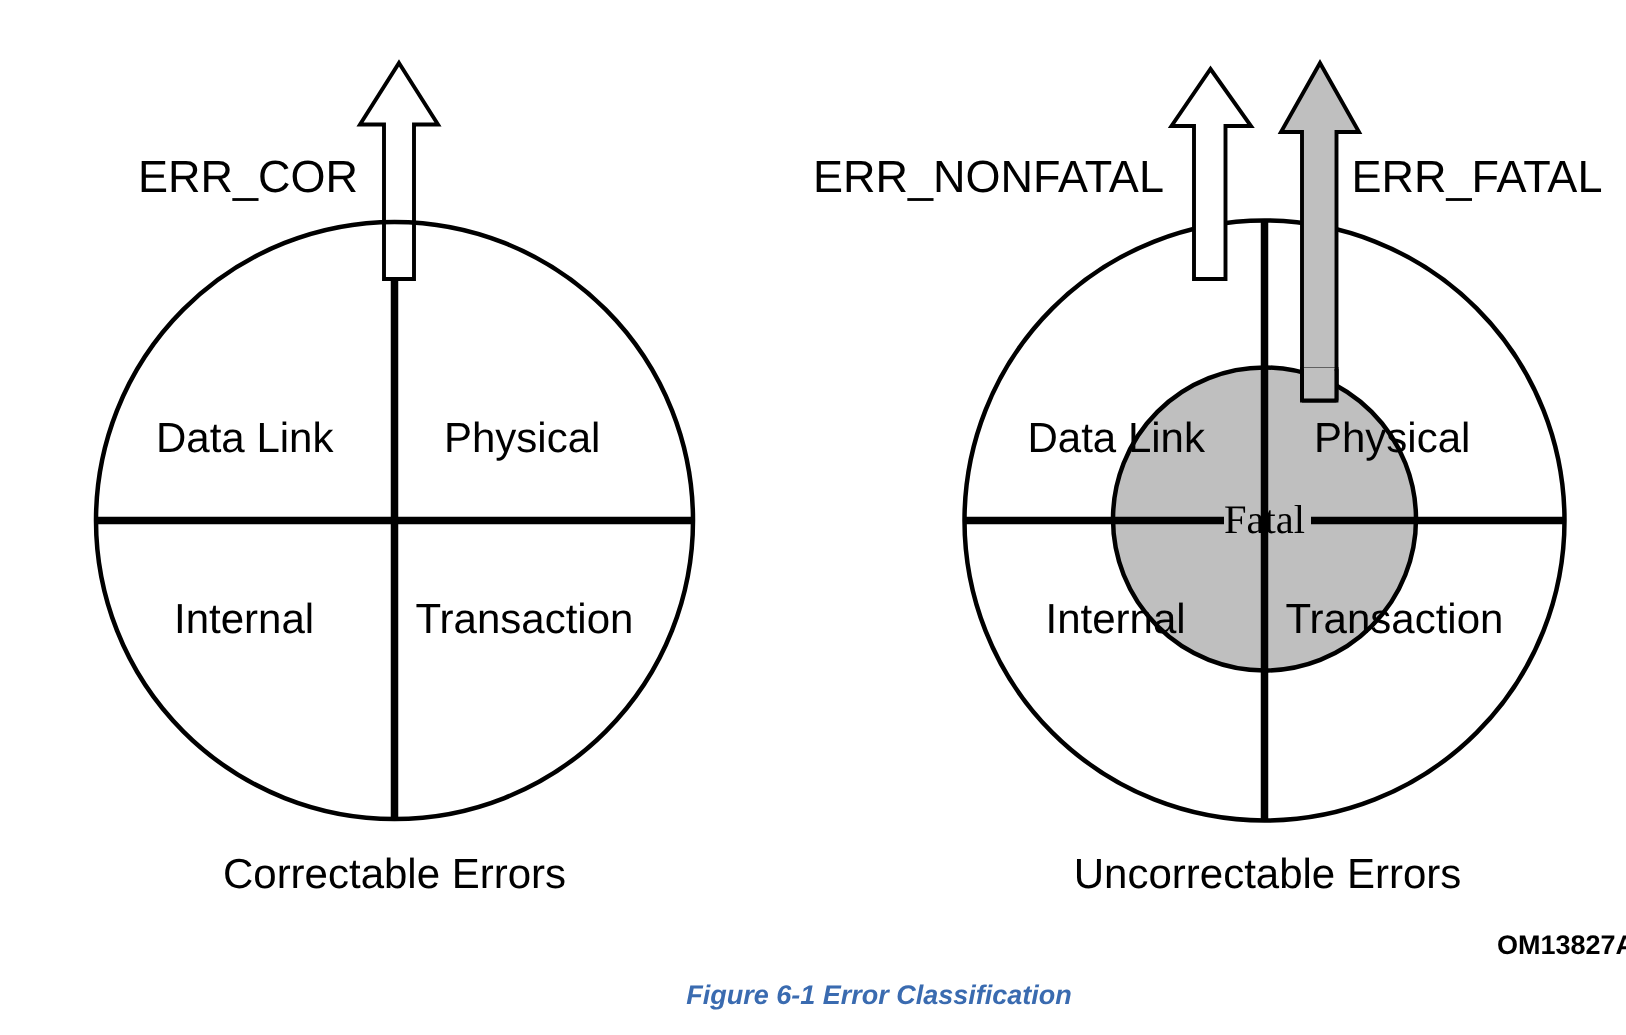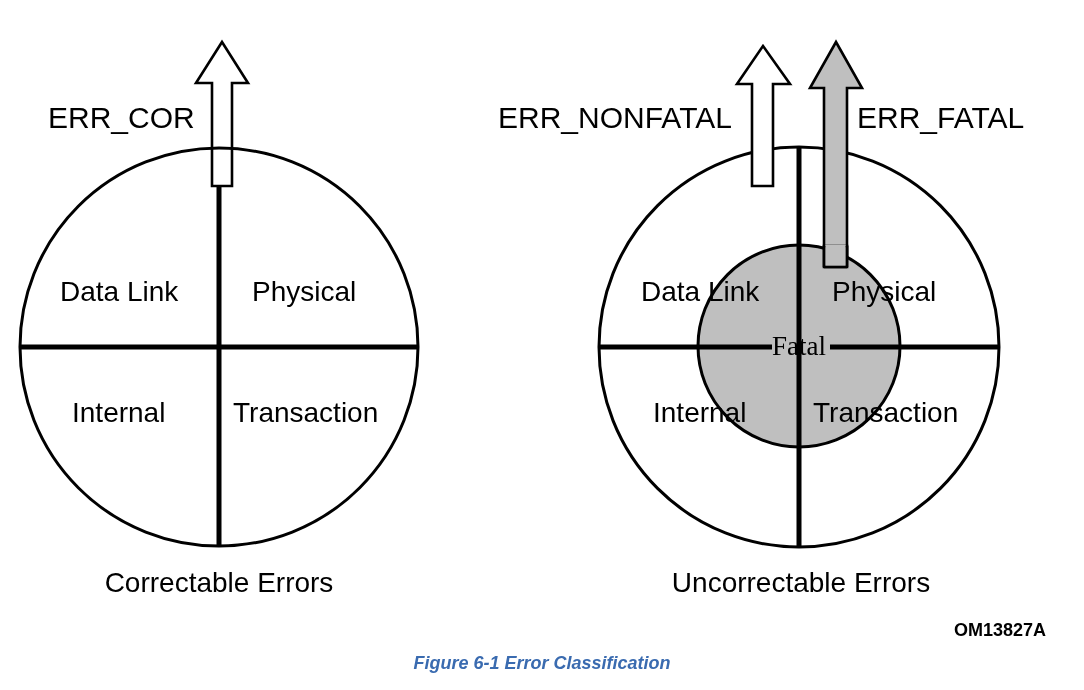--- a/index.html
+++ b/index.html
@@ -11,20 +11,21 @@
     width: 1084px;
     height: 690px;
     font-family: "Liberation Sans", sans-serif;
     overflow: hidden;
   }
   #figure-root {
     position: relative;
     width: 970px;
     height: 690px;
     background: #ffffff;
+    padding-left: 44px;
   }
   svg.figure-canvas {
     display: block;
     width: 1084px;
     height: 690px;
   }
   .label-sans {
     font-family: "Liberation Sans", sans-serif;
     fill: #000000;
   }

